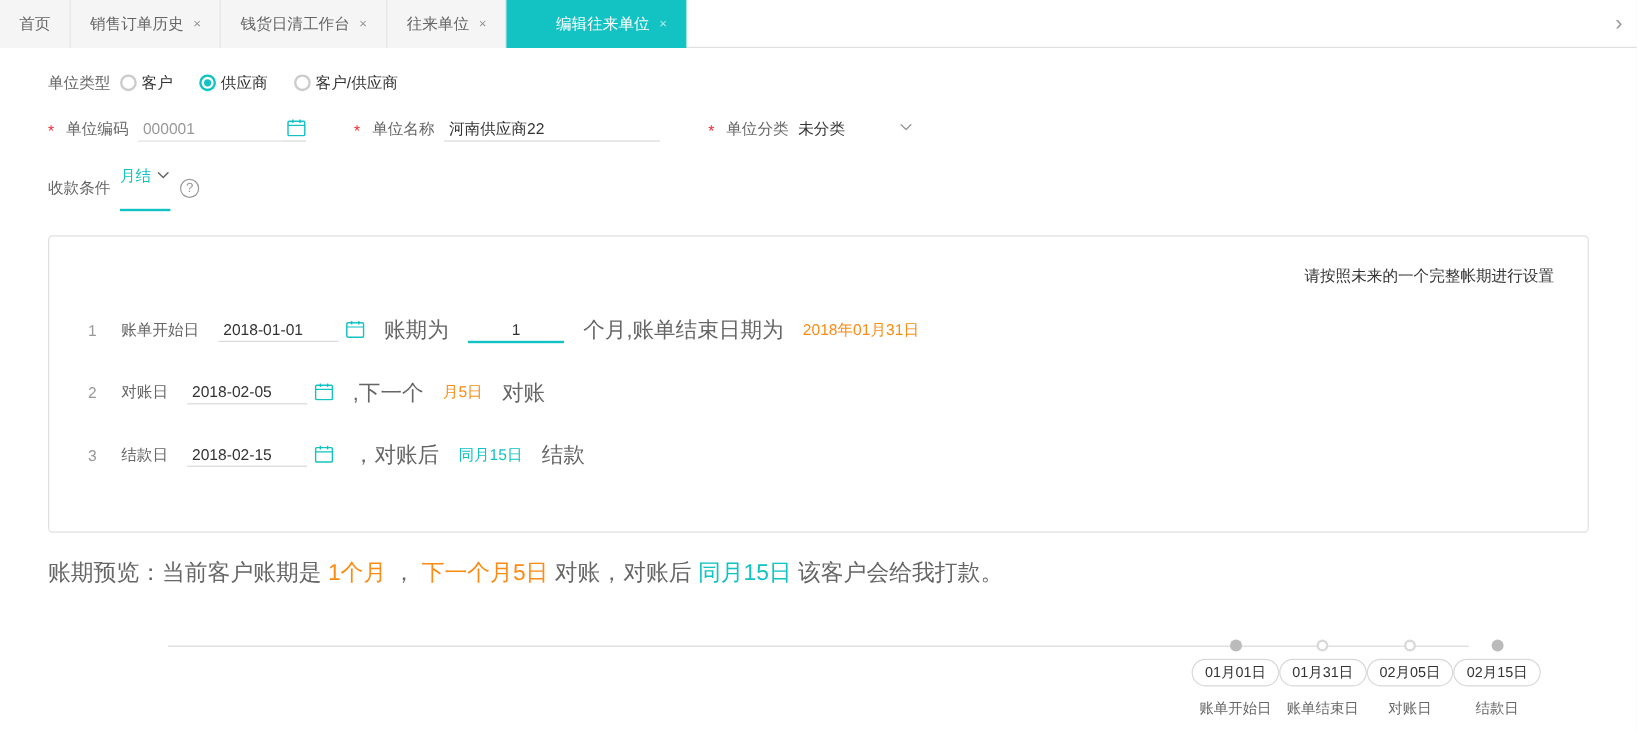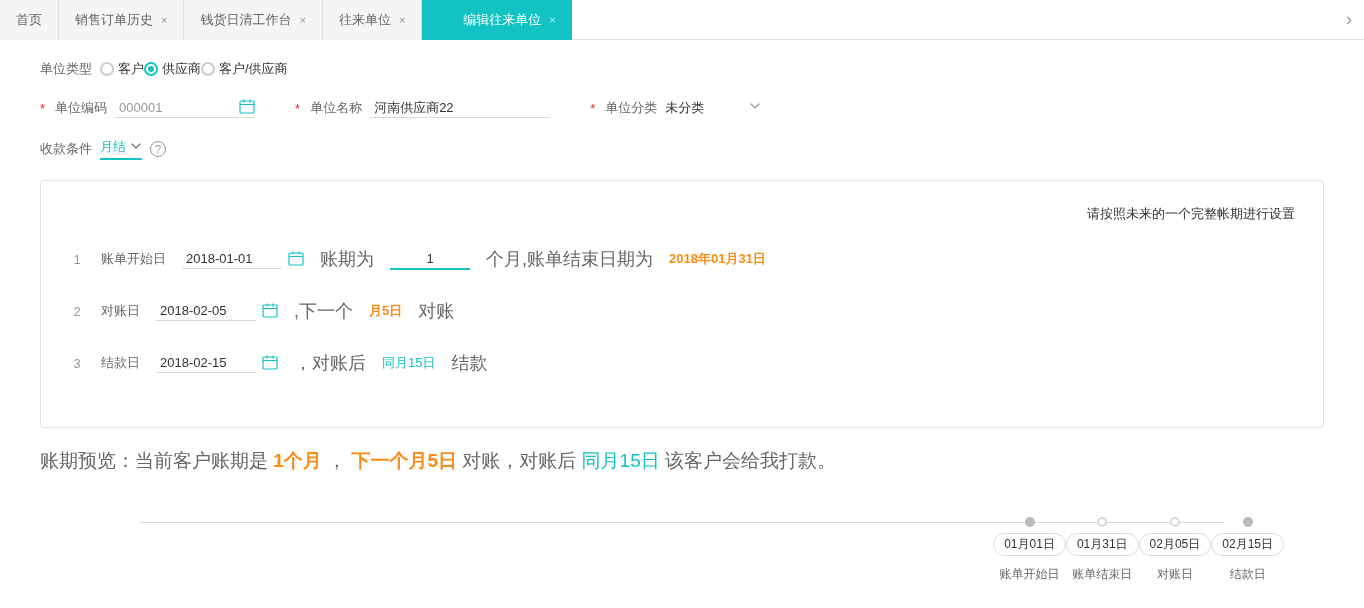--- a/index.html
+++ b/index.html
@@ -70,21 +70,21 @@
       color: #666;
       white-space: nowrap;
     }
     .required-star {
       color: #f5222d;
       margin-right: 2px;
     }
     .radio-group {
       display: flex;
       align-items: center;
-      gap: 0;
+      gap: 22px;
     }
     .radio-item {
       display: flex;
       align-items: center;
       gap: 4px;
       cursor: pointer;
     }
     .radio-circle {
       width: 14px;
       height: 14px;
@@ -137,21 +137,21 @@
       font-size: 13px;
       color: #333;
     }
 
     
     .payment-select {
       display: flex;
       align-items: center;
       border-bottom: 2px solid #13c2c2;
       gap: 4px;
-      padding-bottom: 2px;
+      padding-bottom: 18px;
     }
     .payment-value {
       color: #13c2c2;
       font-size: 13px;
     }
     .chevron-icon {
       color: #666;
       font-size: 12px;
     }
     .help-icon {
@@ -226,21 +226,21 @@
       padding: 2px 4px;
       width: 80px;
       text-align: center;
     }
     .desc-text {
       color: #666;
       font-size: 18px;
     }
     .highlight-orange {
       color: #fa8c16;
-      font-weight: 700;
+      font-weight: 400;
     }
     .highlight-teal {
       color: #13c2c2;
       font-weight: 500;
     }
 
     
     .preview-row {
       font-size: 19px;
       color: #666;

